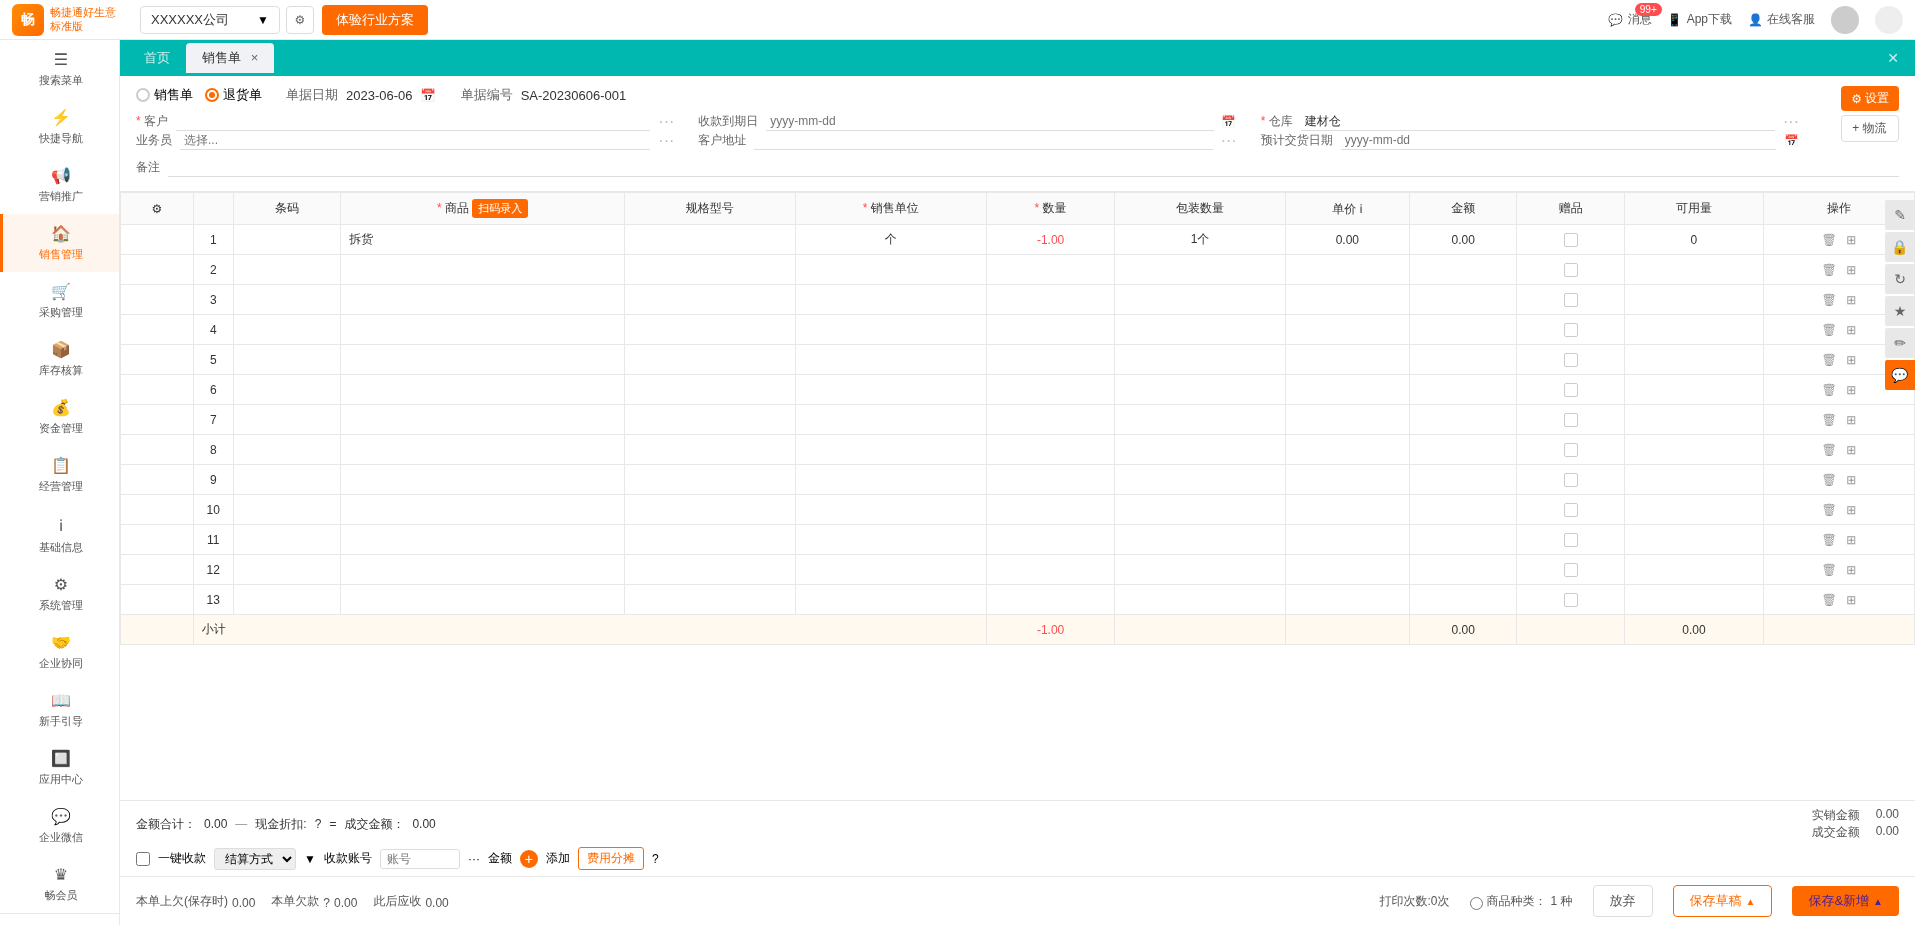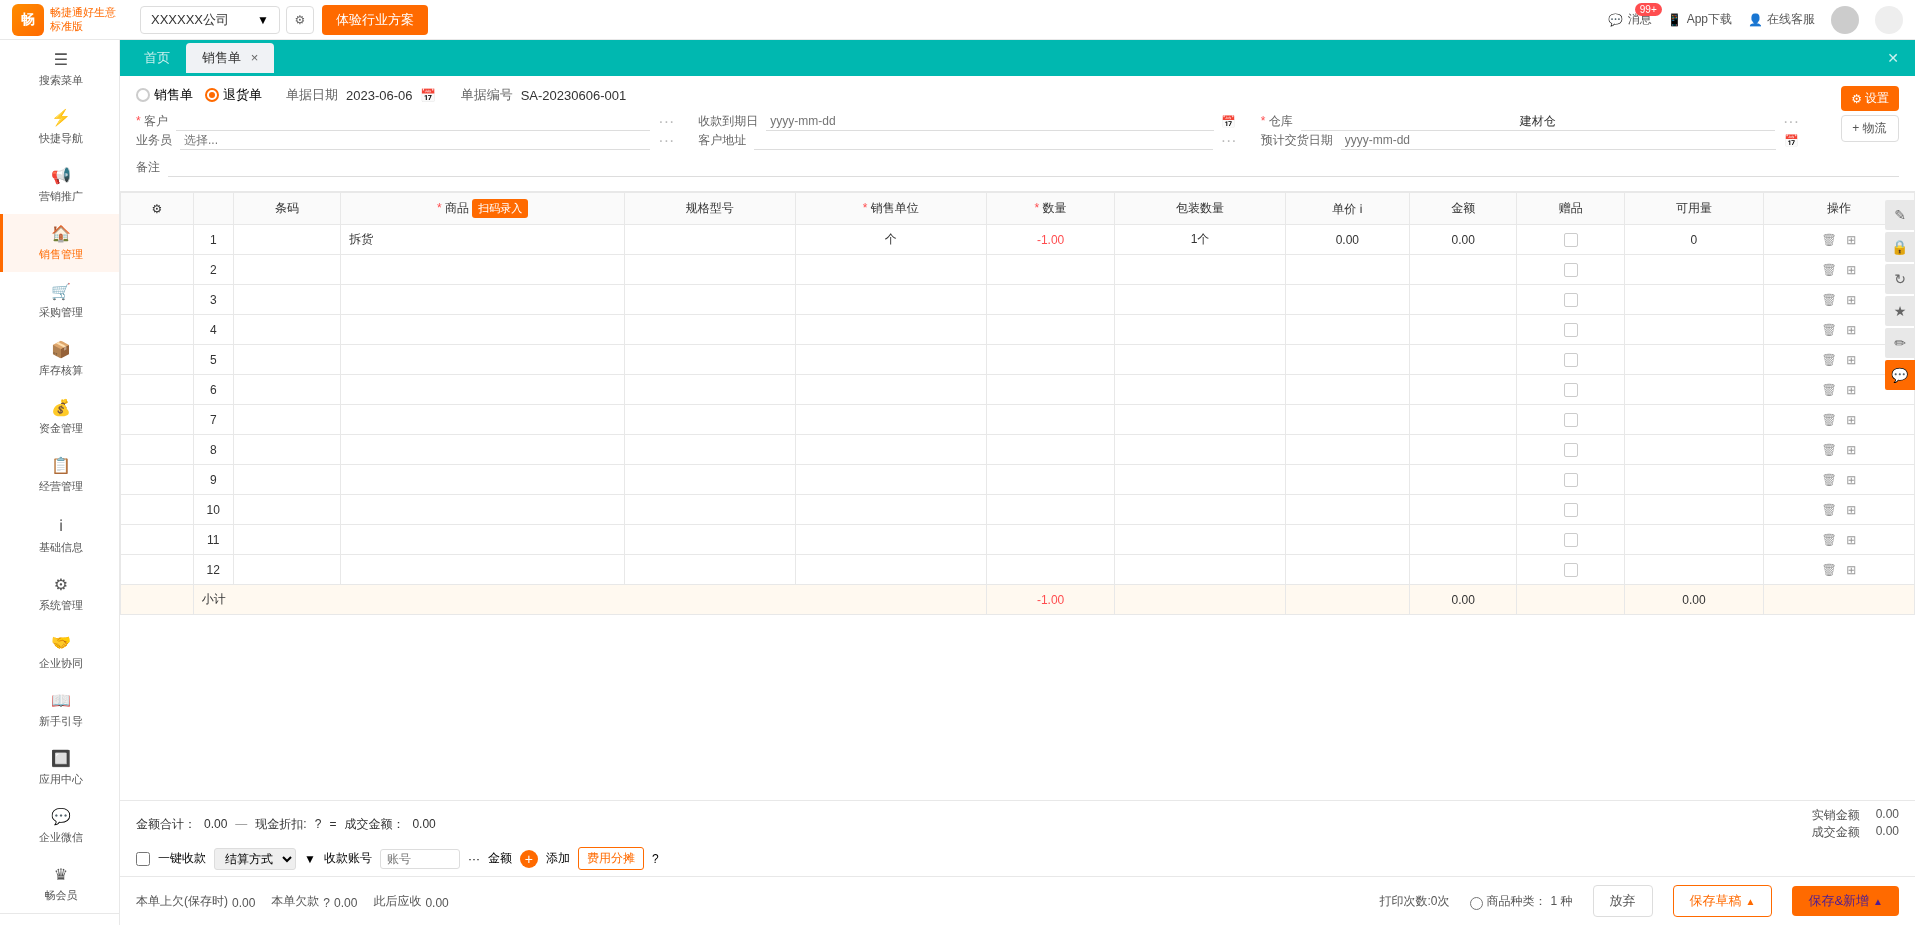--- a/index.html
+++ b/index.html
@@ -245,21 +245,21 @@
           <input class="form-input" style="flex: 1 1 0%;" placeholder="">
           <span class="form-dots">···</span>
         </div>
         <div class="form-row">
           <span class="form-label">收款到期日</span>
           <input class="form-input form-input-placeholder" placeholder="yyyy-mm-dd" style="flex: 1 1 0%;">
           <span style="cursor:pointer;">📅</span>
         </div>
         <div class="form-row">
           <span class="form-label required">仓库</span>
-          <input class="form-input" value="建材仓" style="flex: 1 1 0%; text-align: center;">
+          <input class="form-input" value="建材仓" style="flex: 1 1 0%;">
           <span class="form-dots">···</span>
         </div>
       </div>
 
       <div style="display:grid; grid-template-columns: 1fr 1fr 1fr; gap:8px 24px; margin-bottom:8px; padding-right:100px;">
         <div class="form-row">
           <span class="form-label">业务员</span>
           <input class="form-input form-input-placeholder" placeholder="选择..." style="flex: 1 1 0%;">
           <span class="form-dots">···</span>
         </div>
@@ -571,20 +571,42 @@
         <div class="checkbox-cell">
                   <div class="table-checkbox"></div>
                 </div>
       </td>
       <td></td>
       <td>
         <span class="delete-icon">🗑</span>
         <span class="copy-icon">⊞</span>
       </td>
     </tr>
+            <tr>
+      <td></td>
+      <td class="col-num">13</td>
+      <td style="cursor:pointer;"></td>
+      <td style="text-align:left;"></td>
+      <td></td>
+      <td></td>
+      <td style=""></td>
+      <td></td>
+      <td></td>
+      <td></td>
+      <td>
+        <div class="checkbox-cell">
+                  <div class="table-checkbox"></div>
+                </div>
+      </td>
+      <td></td>
+      <td>
+        <span class="delete-icon">🗑</span>
+        <span class="copy-icon">⊞</span>
+      </td>
+    </tr>
           </tbody>
         <tfoot>
           <tr class="subtotal-row">
             <td></td>
             <td colspan="5" style="text-align:left; padding-left:8px;">小计</td>
             <td style="color:#ff4d4f;">-1.00</td>
             <td></td>
             <td></td>
             <td>0.00</td>
             <td></td>

